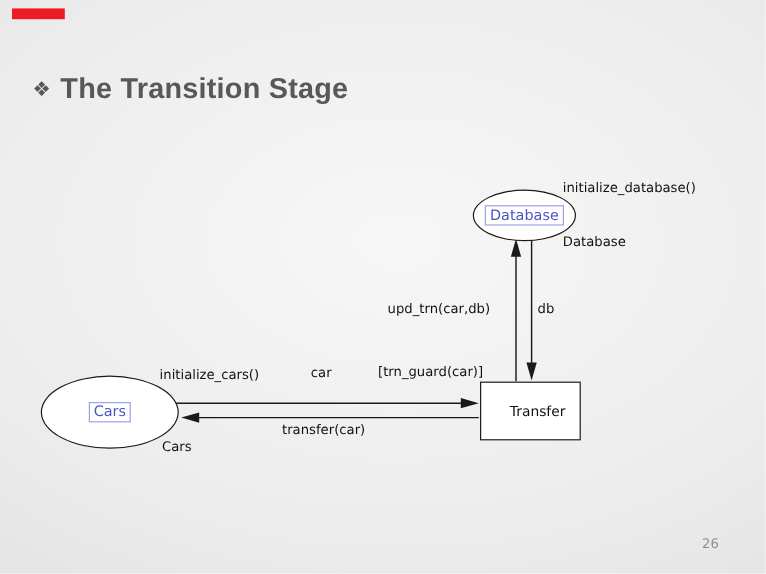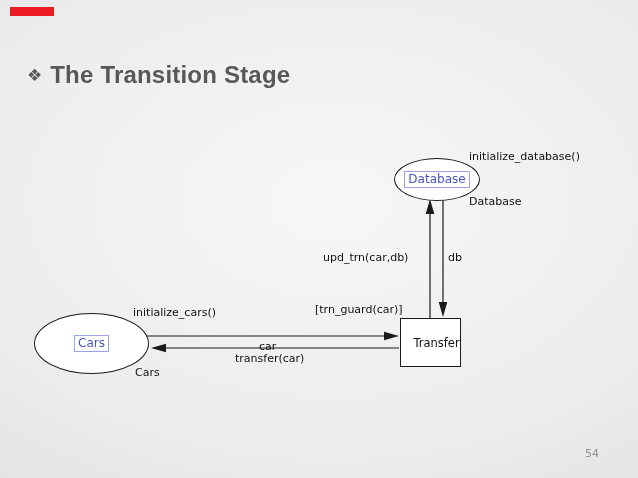--- a/index.html
+++ b/index.html
@@ -43,36 +43,36 @@
   }
   .place-cars{left:34px;top:313px;width:113px;height:59px;}
   .place-database{left:394px;top:158px;width:84px;height:41px;}
   .node-name{
     font-size:12px;color:var(--node-text);
     border:1px solid var(--node-border);
     padding:0 3px;line-height:15px;background:#fff;
     white-space:nowrap;
   }
   .transition{
-    position:absolute;left:400px;top:318px;width:61px;height:49px;
+    position:absolute;left:400px;top:318px;width:84px;height:49px;
     background:#fff;border:1.4px solid var(--stroke);
     display:flex;align-items:center;justify-content:center;
     font-size:11.5px;color:#111;box-sizing:border-box;padding-left:12px;
   }
   .lbl{
     position:absolute;font-size:11px;color:#111;
     white-space:nowrap;line-height:13px;
   }
   .lbl-init-db{left:469px;top:150px;}
   .lbl-db-type{left:469px;top:195px;}
   .lbl-upd{left:323px;top:251px;}
   .lbl-dbvar{left:448px;top:251px;}
   .lbl-guard{left:303px;top:303px;margin-left:12px;}
   .lbl-init-cars{left:133px;top:306px;}
-  .lbl-car{left:259px;top:340px;}
+  .lbl-car{left:259px;top:304px;}
   .lbl-transfer{left:235px;top:352px;}
   .lbl-cars-type{left:135px;top:366px;}
   .page-number{
     position:absolute;left:585px;top:447px;
     font-size:11px;color:#8f8f8f;
   }
 </style>
 </head>
 <body>
 
@@ -116,14 +116,14 @@
     <div class="lbl lbl-db-type">Database</div>
     <div class="lbl lbl-upd">upd_trn(car,db)</div>
     <div class="lbl lbl-dbvar">db</div>
     <div class="lbl lbl-guard">[trn_guard(car)]</div>
     <div class="lbl lbl-init-cars">initialize_cars()</div>
     <div class="lbl lbl-car">car</div>
     <div class="lbl lbl-transfer">transfer(car)</div>
     <div class="lbl lbl-cars-type">Cars</div>
   </div>
 
-  <div class="page-number">54</div>
+  <div class="page-number">26</div>
 </div>
 
 </body></html>

